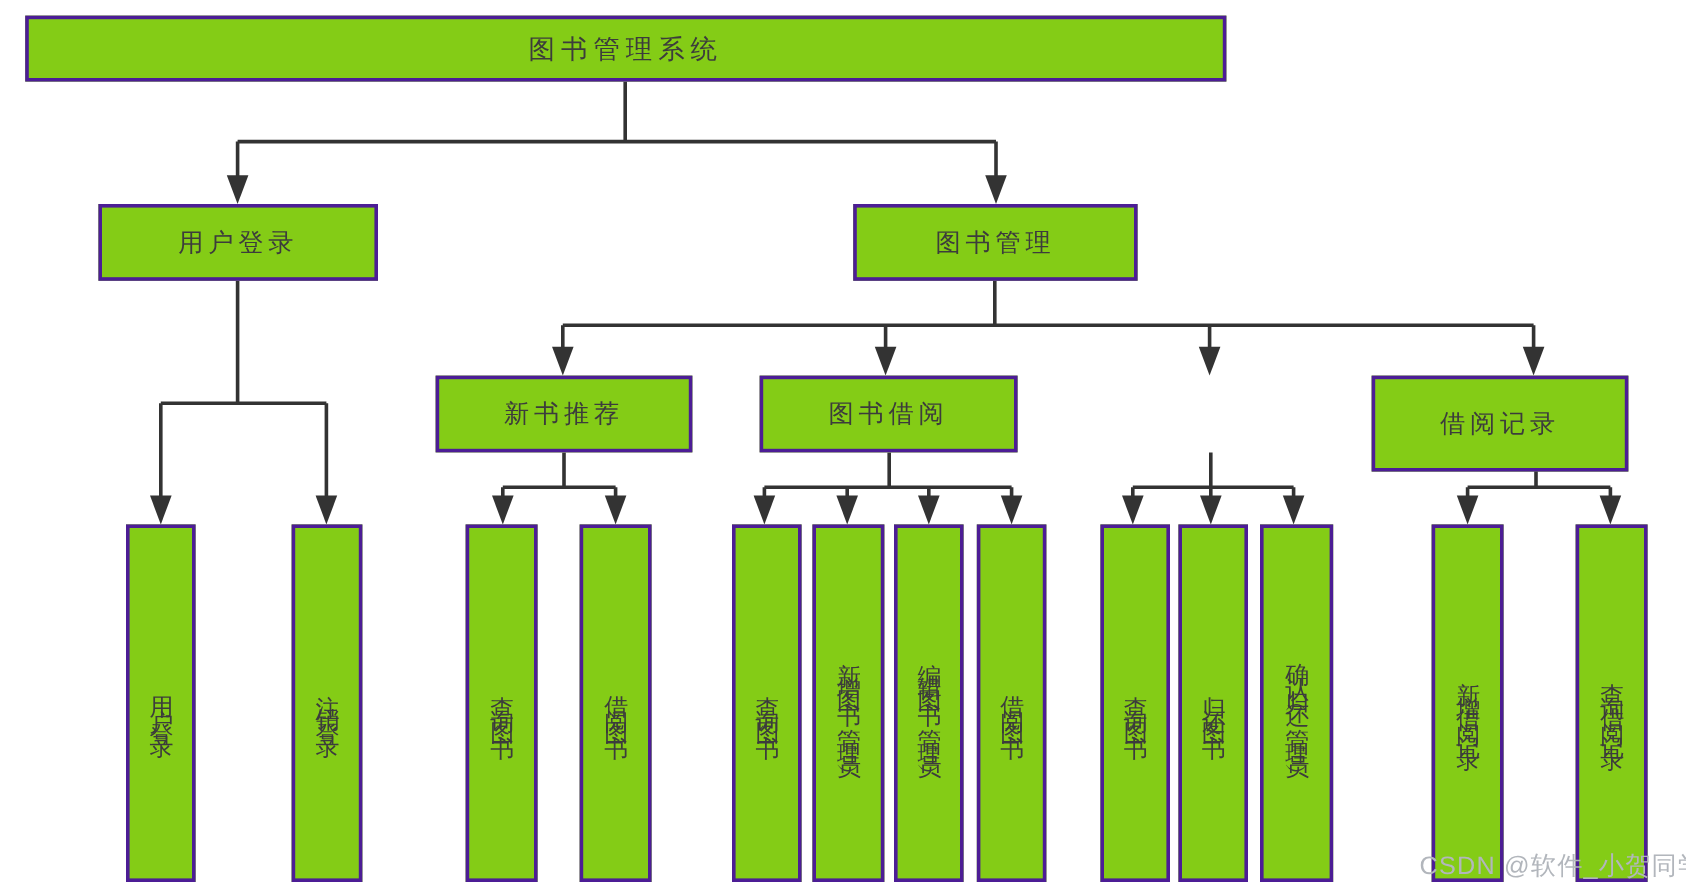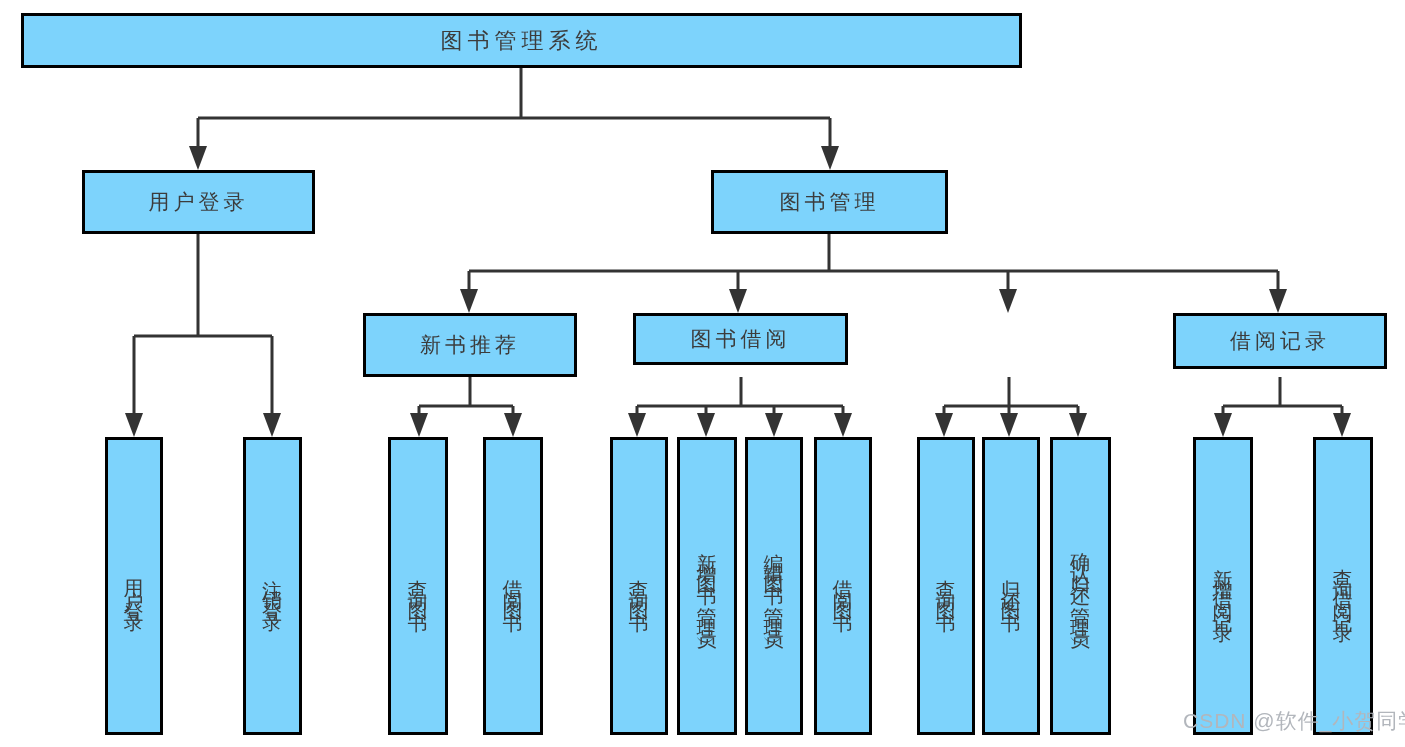--- a/index.html
+++ b/index.html
@@ -2,21 +2,21 @@
 <html><head>
 <meta charset="utf-8">
 <style>
   html,body{margin:0;padding:0;background:#ffffff;}
   .stage{
     position:relative;width:1405px;height:747px;background:#ffffff;
     font-family:"Liberation Sans",sans-serif;overflow:hidden;
   }
   .wires{position:absolute;left:0;top:0;z-index:1;}
   .node{
-    position:absolute;z-index:2;background:#7dd3fc;border:3px solid #000000;
+    position:absolute;z-index:2;background:#84cc16;border:3px solid #4c1d95;
     box-sizing:border-box;display:flex;align-items:center;justify-content:center;
     color:#3c3c3c;
   }
   .h .label{font-size:21px;letter-spacing:4px;white-space:nowrap;}
   .h.root .label{font-size:22px;letter-spacing:5px;}
   .v{writing-mode:vertical-rl;text-orientation:mixed;}
   .v .label{font-size:20px;letter-spacing:11px;line-height:1;white-space:nowrap;}
   .watermark{
     position:absolute;left:1183px;top:707px;z-index:3;
     color:#b2b6bc;font-size:21px;letter-spacing:1px;white-space:nowrap;
@@ -67,24 +67,24 @@
   <div class="node h" style="left:82px;top:170px;width:233px;height:64px">
     <span class="label">用户登录</span>
   </div>
   <div class="node h" style="left:363px;top:313px;width:214px;height:64px">
     <span class="label">新书推荐</span>
   </div>
 
   <div class="node h" style="left:711px;top:170px;width:237px;height:64px">
     <span class="label">图书管理</span>
   </div>
-  <div class="node h" style="left:633px;top:313px;width:215px;height:52px">
+  <div class="node h" style="left:633px;top:313px;width:215px;height:64px">
     <span class="label">图书借阅</span>
   </div>
-  <div class="node h" style="left:1173px;top:313px;width:214px;height:56px">
+  <div class="node h" style="left:1143px;top:313px;width:214px;height:80px">
     <span class="label">借阅记录</span>
   </div>
 
   <div class="node v" style="left:105px;top:437px;width:58px;height:298px">
     <span class="label">用户登录</span>
   </div>
   <div class="node v" style="left:243px;top:437px;width:59px;height:298px">
     <span class="label">注销登录</span>
   </div>
 

